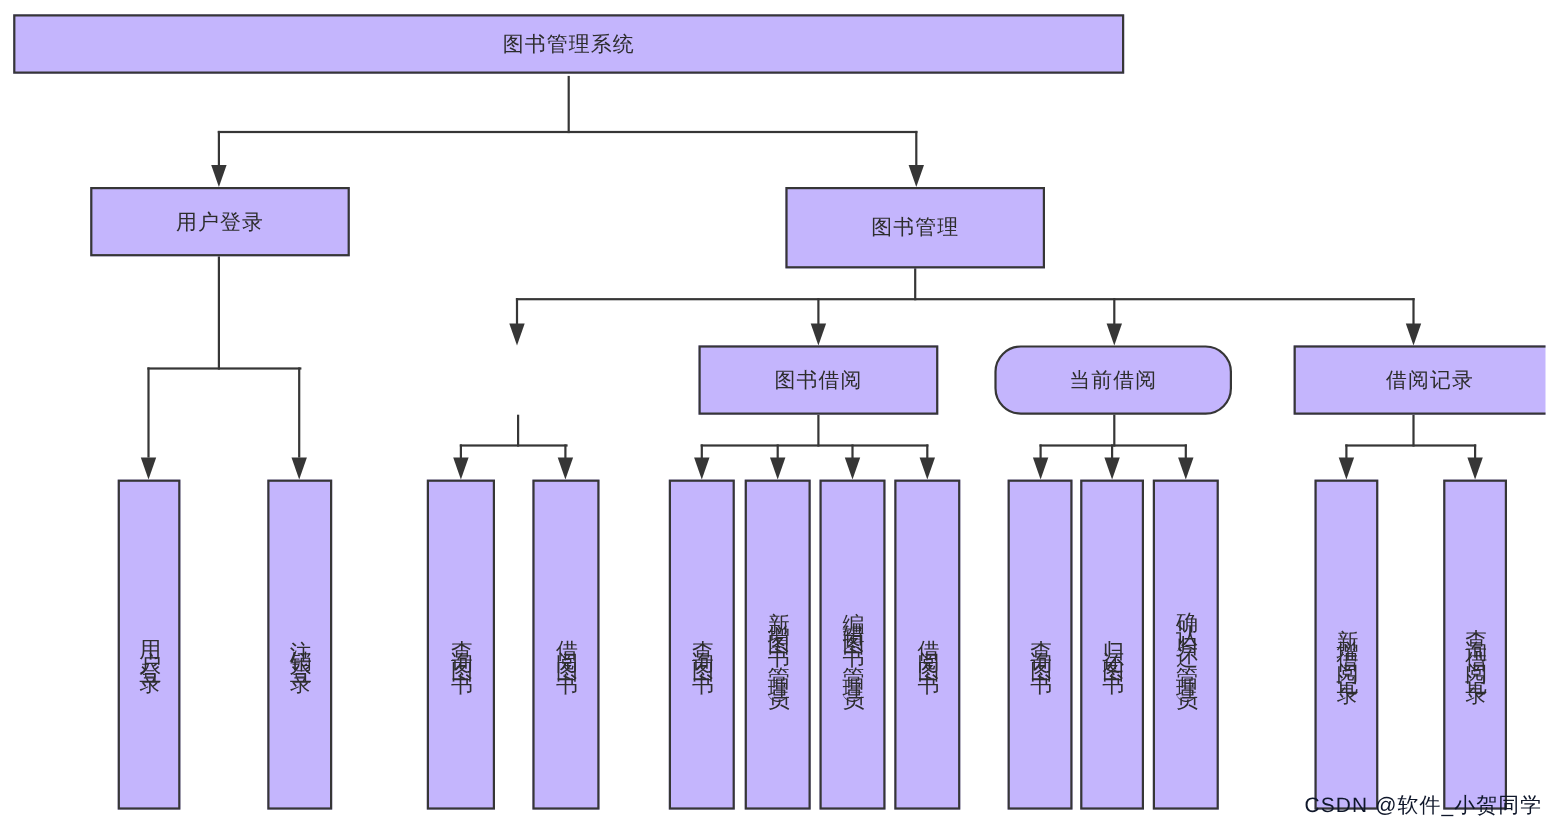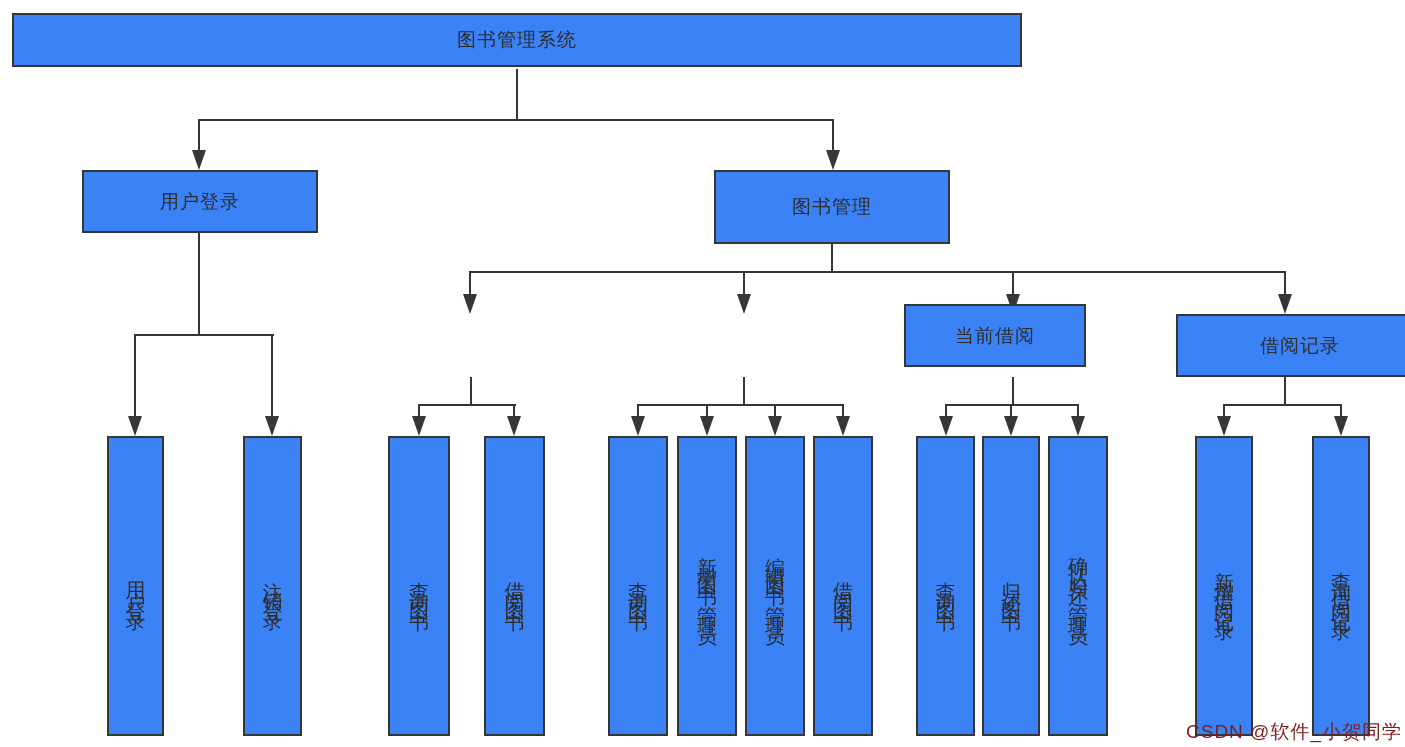--- a/index.html
+++ b/index.html
@@ -1,26 +1,26 @@
 <!DOCTYPE html>
 <html><head>
 <meta charset="utf-8">
 <style>
   html,body{margin:0;padding:0;}
   body{font-family:"Liberation Sans","DejaVu Sans",sans-serif;background:#ffffff;}
   #stage{position:relative;width:1405px;height:747px;background:#ffffff;overflow:hidden;}
-  .box{position:absolute;box-sizing:border-box;background:#3b82f6;border:2px solid #363636;
+  .box{position:absolute;box-sizing:border-box;background:#c4b5fd;border:2px solid #363636;
        display:flex;align-items:center;justify-content:center;color:#2d2d2d;}
   .hbox{font-size:19px;letter-spacing:1px;}
   .vbox span{writing-mode:vertical-rl;text-orientation:mixed;font-size:20px;
              letter-spacing:10px;line-height:1.05;color:#2d2d2d;}
   .line{position:absolute;background:#363636;}
   .arrow{position:absolute;width:0;height:0;border-left:7px solid transparent;
          border-right:7px solid transparent;border-top:20px solid #363636;}
-  .watermark{position:absolute;left:1186px;top:719px;font-size:19px;color:#7f1d1d;
+  .watermark{position:absolute;left:1186px;top:719px;font-size:19px;color:#0f172a;
              letter-spacing:1px;white-space:nowrap;}
 </style>
 </head>
 <body>
 
 <div id="stage">
 
   <div class="line" style="left:516px;top:69px;width:2px;height:52px;"></div>
   <div class="line" style="left:198px;top:119px;width:636px;height:2px;"></div>
   <div class="line" style="left:198px;top:119px;width:2px;height:33px;"></div>
@@ -86,22 +86,25 @@
 
   <div class="box hbox" style="left:82px;top:170px;width:236px;height:63px;">
     <span>用户登录</span>
   </div>
 
   <div class="box hbox" style="left:714px;top:170px;width:236px;height:74px;">
     <span>图书管理</span>
   </div>
 
 
+  <div class="box hbox" style="left:635px;top:314px;width:218px;height:63px;">
+    <span>图书借阅</span>
+  </div>
 
-  <div class="box hbox" style="left:904px;top:304px;width:182px;height:63px;">
+  <div class="box hbox" style="left:904px;top:314px;width:216px;height:63px;border-radius:24px;">
     <span>当前借阅</span>
   </div>
 
   <div class="box hbox" style="left:1176px;top:314px;width:248px;height:63px;">
     <span>借阅记录</span>
   </div>
 
   <div class="box vbox" style="left:107px;top:436px;width:57px;height:300px;">
     <span>用户登录</span>
   </div>

